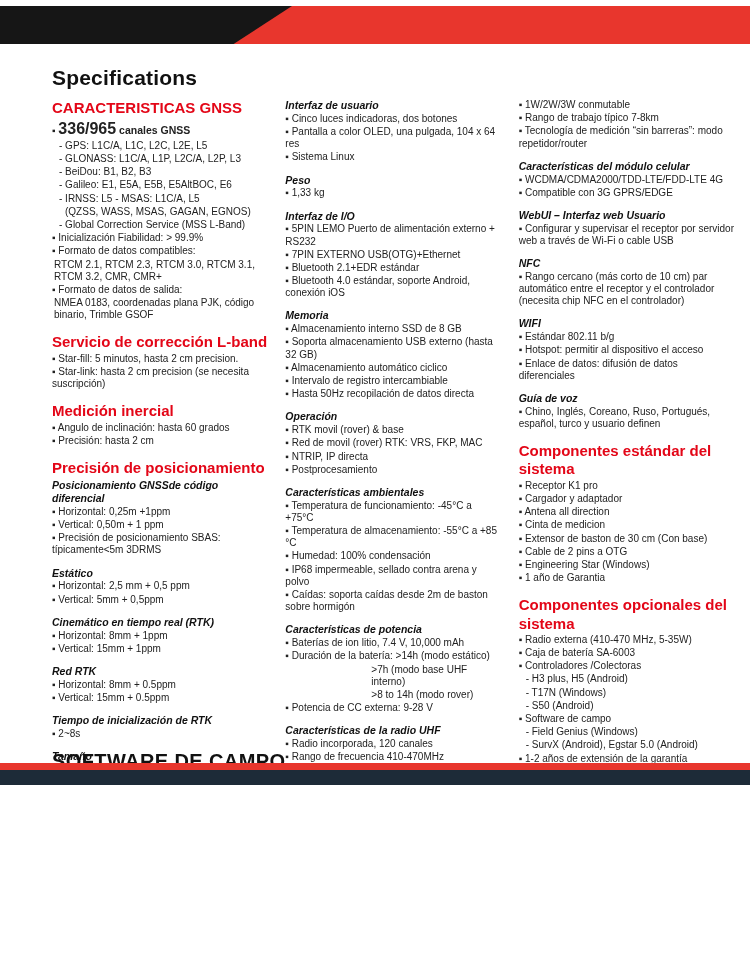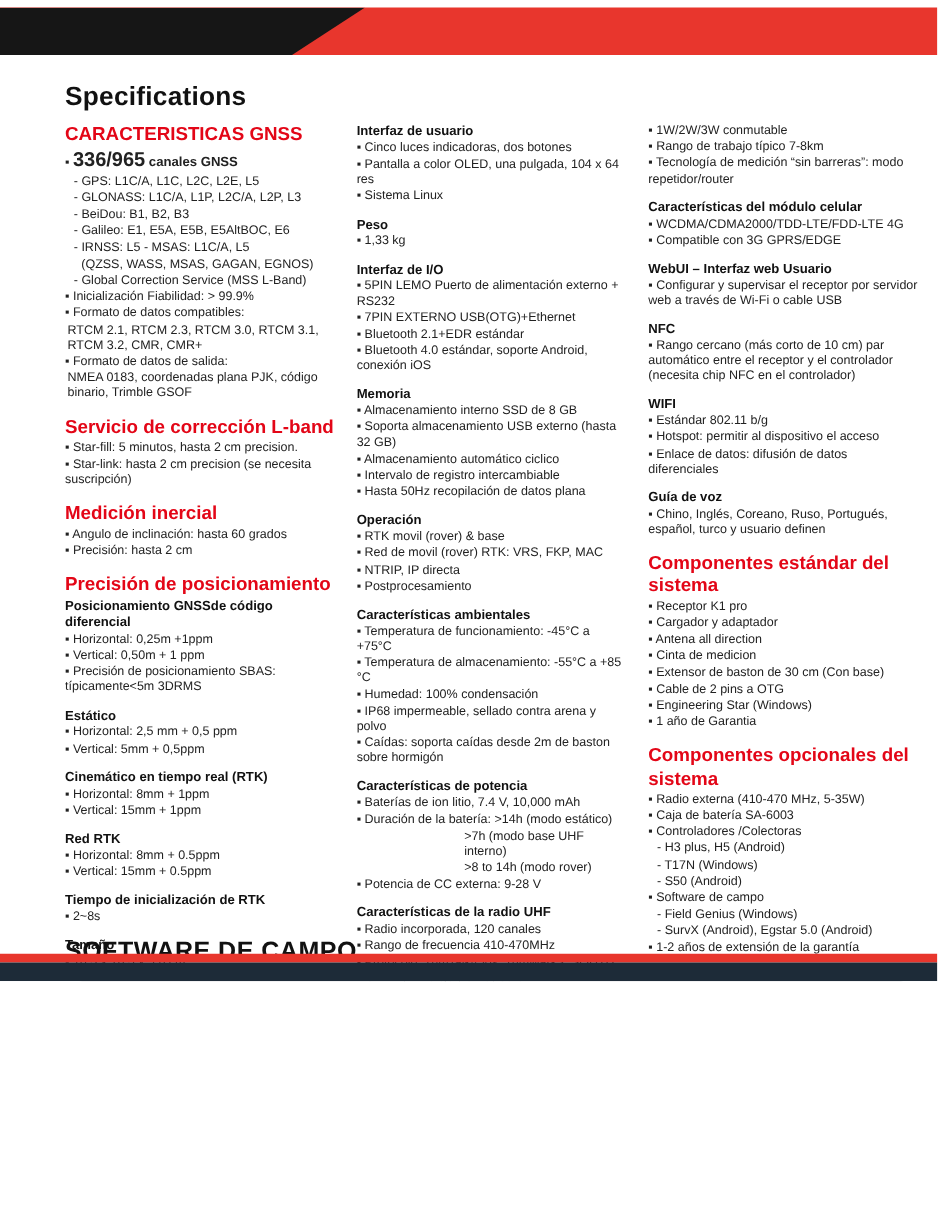--- a/index.html
+++ b/index.html
@@ -14,21 +14,21 @@
 
   
   .content { position:absolute; top:66px; left:52px; width:682px; }
   .page-title { font-size:21px; font-weight:bold; letter-spacing:0.2px; margin-bottom:9px; color:#111; }
   .spec-columns { display:flex; gap:18px; }
   .spec-col { flex:1; font-size:10px; line-height:1.22; color:#222; }
 
   .blk { margin-top:1px; }
   .spec-col .blk:first-child { margin-top:0; }
   .blk-redhead { color:var(--heading-red,#e30617); font-weight:bold; font-size:15px; margin-top:12px; }
-  .blk-head { font-weight:bold; font-size:10.5px; margin-top:10px; color:#111; }
+  .blk-head { font-weight:bold; font-size:10.5px; margin-top:10px; color:#111;font-style:italic; }
   .blk-redhead + .blk-head { margin-top:2px; }
   .blk-bullet::before { content:"▪ "; }
   .blk-sub { padding-left:7px; }
   .blk-sub2 { padding-left:13px; }
   .blk-plain { padding-left:2px; }
   .blk-indent { padding-left:86px; }
   .blk-chan { margin-top:2px; margin-bottom:1px; }
   .blk-chan::before { content:"▪ "; font-size:10px; }
   .chan-big { font-size:16px; font-weight:bold; }
   .chan-rest { font-size:10.5px; font-weight:bold; }
@@ -153,21 +153,21 @@
           <div class="blk blk-head">Interfaz de I/O</div>
           <div class="blk blk-bullet">5PIN LEMO Puerto de alimentación externo + RS232</div>
           <div class="blk blk-bullet">7PIN EXTERNO USB(OTG)+Ethernet</div>
           <div class="blk blk-bullet">Bluetooth 2.1+EDR estándar</div>
           <div class="blk blk-bullet">Bluetooth 4.0 estándar, soporte Android, conexión iOS</div>
           <div class="blk blk-head">Memoria</div>
           <div class="blk blk-bullet">Almacenamiento interno SSD de 8 GB</div>
           <div class="blk blk-bullet">Soporta almacenamiento USB externo (hasta 32 GB)</div>
           <div class="blk blk-bullet">Almacenamiento automático ciclico</div>
           <div class="blk blk-bullet">Intervalo de registro intercambiable</div>
-          <div class="blk blk-bullet">Hasta 50Hz recopilación de datos plana</div>
+          <div class="blk blk-bullet">Hasta 50Hz recopilación de datos directa</div>
           <div class="blk blk-head">Operación</div>
           <div class="blk blk-bullet">RTK movil (rover) &amp; base</div>
           <div class="blk blk-bullet">Red de movil (rover) RTK: VRS, FKP, MAC</div>
           <div class="blk blk-bullet">NTRIP, IP directa</div>
           <div class="blk blk-bullet">Postprocesamiento</div>
           <div class="blk blk-head">Características ambientales</div>
           <div class="blk blk-bullet">Temperatura de funcionamiento: -45°C a +75°C</div>
           <div class="blk blk-bullet">Temperatura de almacenamiento: -55°C a +85 °C</div>
           <div class="blk blk-bullet">Humedad: 100% condensación</div>
           <div class="blk blk-bullet">IP68 impermeable, sellado contra arena y polvo</div>

